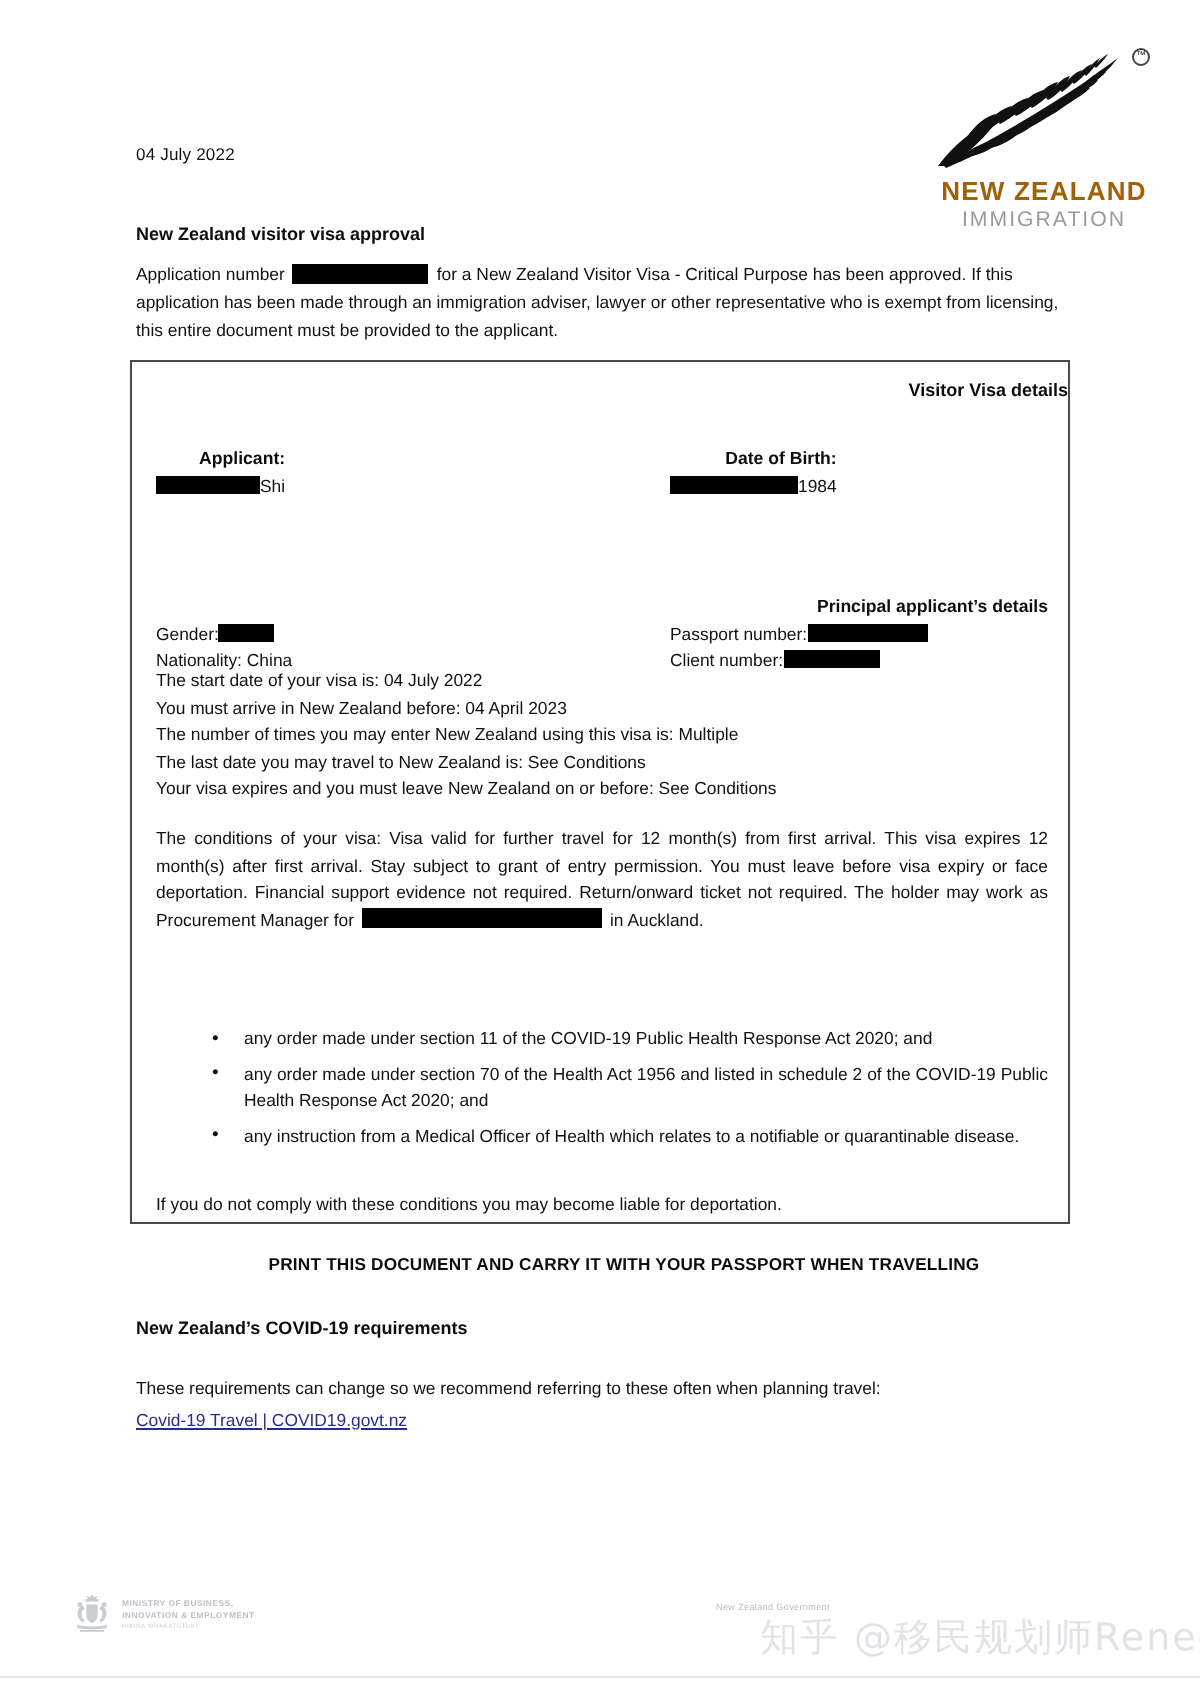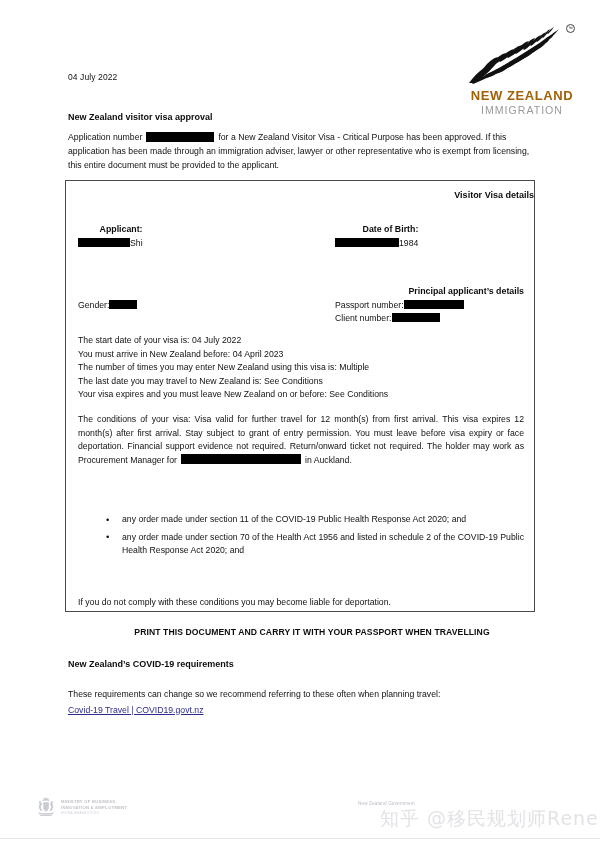--- a/index.html
+++ b/index.html
@@ -153,21 +153,21 @@
     line-height: 13.6px;
     color: #111;
   }
   .col-right {
     position: absolute;
     left: 257px;
     top: 0;
   }
 
   #r-applicant { top: 42px; }
-  #r-principal { top: 104px; }
+  #r-principal { top: 116px; }
 
   .free-text {
     position: absolute;
     left: 12px;
     width: 446px;
     font-size: 8.7px;
     line-height: 13.6px;
     color: #111;
   }
   #block-dates { top: 153px; }
@@ -381,20 +381,21 @@
         <div class="col-right">
           <div class="lbl-bold">Date of Birth:</div>
           <div><span class="redact" style="width:64px;"></span><span>1984</span></div>
         </div>
       </div>
 
       <div class="row" id="r-principal">
         <div class="lbl-bold">Principal applicant’s details</div>
         <div style="position:relative;">
           <div><span>Gender:</span><span class="redact" style="width:28px;"></span></div>
+          <div><span>Nationality:</span>&nbsp;<span>China</span></div>
           <div class="col-right" style="top:0;"><span>Passport number:</span><span class="redact" style="width:60px;"></span></div>
           <div class="col-right" style="top:13.6px;"><span>Client number:</span><span class="redact" style="width:48px;"></span></div>
         </div>
       </div>
 
       <div class="free-text" id="block-dates" style="left:0; width:446px;">
         <div>The start date of your visa is: 04 July 2022</div>
         <div>You must arrive in New Zealand before: 04 April 2023</div>
         <div>The number of times you may enter New Zealand using this visa is: Multiple</div>
         <div>The last date you may travel to New Zealand is: See Conditions</div>
@@ -402,20 +403,21 @@
       </div>
 
       <div class="free-text" id="block-conditions" style="left:0; width:446px;">
         <span>The conditions of your visa: Visa valid for further travel for 12 month(s) from first arrival.  This visa expires 12 month(s) after first arrival.  Stay subject to grant of entry permission. You must leave before visa expiry or face deportation. Financial support evidence not required. Return/onward ticket not required.  The holder may work as Procurement Manager for</span><span class="redact redact-tall" style="width:120px; margin:0 4px;"></span><span>in Auckland.</span>
       </div>
 
 
       <ul class="bullets" style="left:0;">
         <li>any order made under section 11 of the COVID-19 Public Health Response Act 2020; and</li>
         <li>any order made under section 70 of the Health Act 1956 and listed in schedule 2 of the COVID-19 Public Health Response Act 2020; and</li>
+        <li>any instruction from a Medical Officer of Health which relates to a notifiable or quarantinable disease.</li>
       </ul>
 
       <div class="free-text" id="block-noncomply" style="left:0; width:446px;">If you do not comply with these conditions you may become liable for deportation.</div>
     </div>
   </div>
 
   <div class="print-warning">PRINT THIS DOCUMENT AND CARRY IT WITH YOUR PASSPORT WHEN TRAVELLING</div>
 
   <div class="section-title" id="title-covid">New Zealand’s COVID-19 requirements</div>
 

